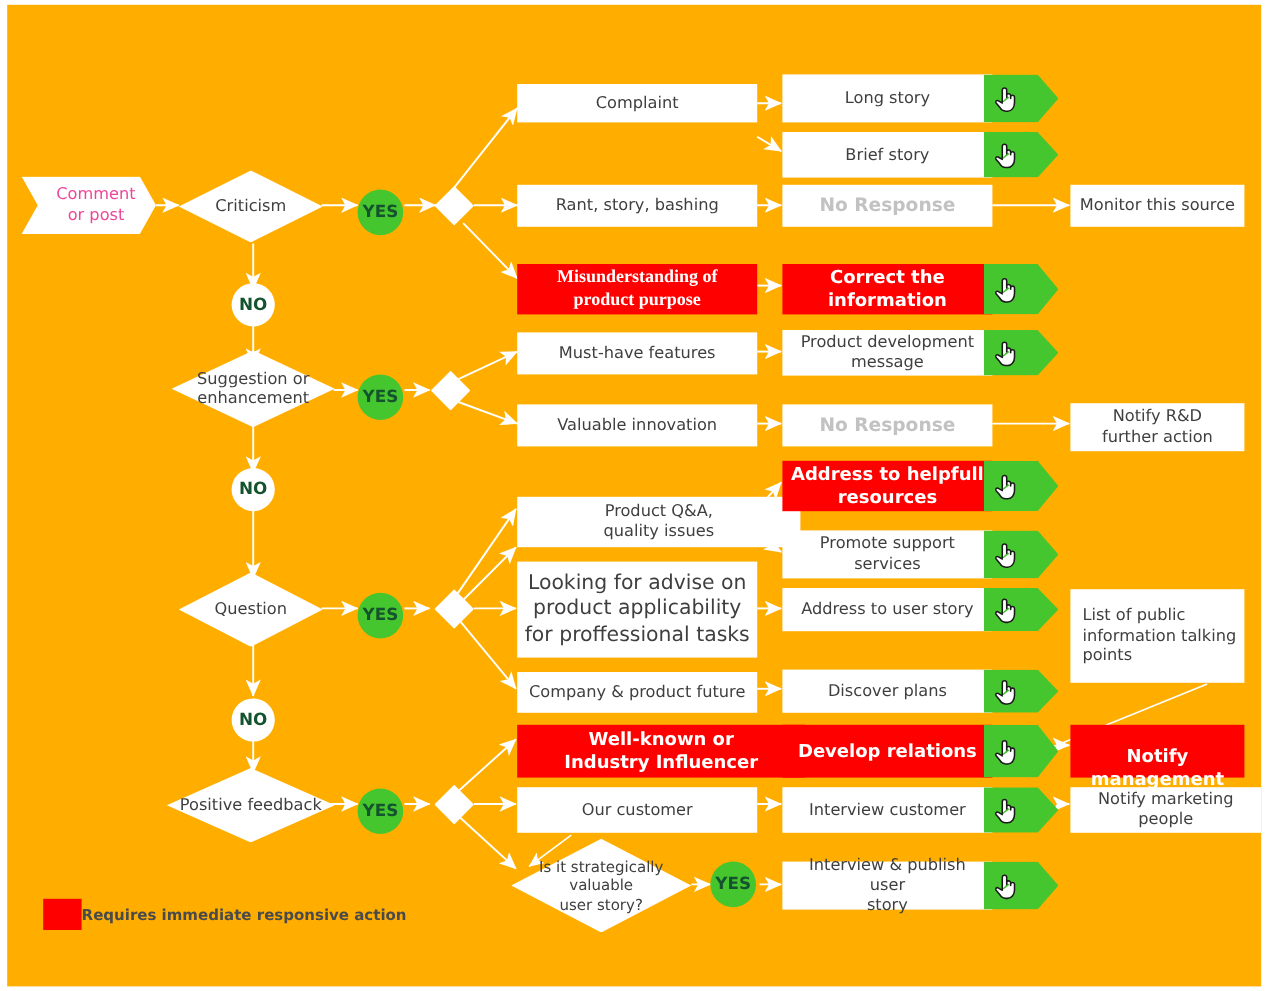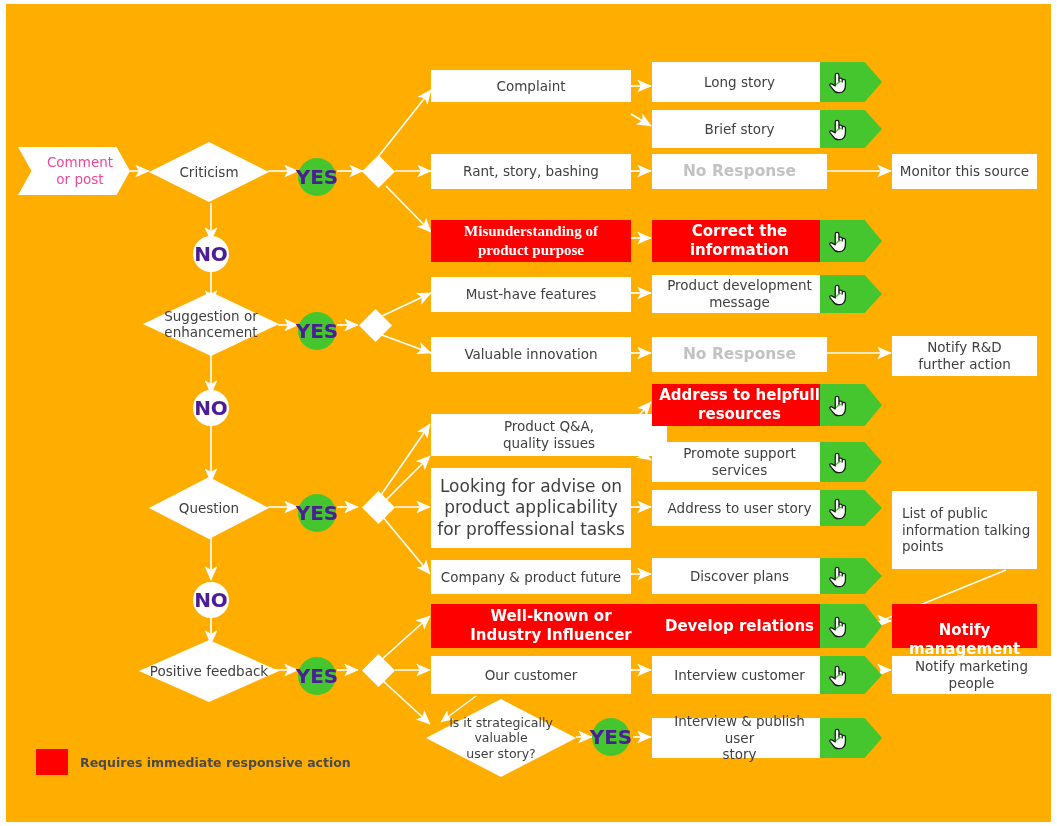--- a/index.html
+++ b/index.html
@@ -57,21 +57,21 @@
     background:#ffffff;
     clip-path:polygon(50% 0,100% 50%,50% 100%,0 50%);
   }
   .diamond .dlabel{position:relative;z-index:2;padding:0 8px;}
   .diamond.small .dshape{clip-path:polygon(50% 0,100% 50%,50% 100%,0 50%);}
 
   
   .circ{
     border-radius:50%;
     display:flex;align-items:center;justify-content:center;
-    font-weight:bold;font-size:20px;color:#4c1d95;
+    font-weight:bold;font-size:14px;color:#14532d;
   }
   .circ.yes{background:#45c62e;}
   .circ.no{background:#ffffff;}
 
   
   .start{
     background:#ffffff;color:#ec4899;
     clip-path:polygon(0 0, 88% 0, 100% 50%, 88% 100%, 0 100%, 12% 50%);
     display:flex;align-items:center;justify-content:center;
     text-align:center;font-size:13.5px;line-height:1.25;
@@ -412,18 +412,18 @@
   <div class="node box red" style="left:886px;top:600px;width:145px;height:44px;">
     <span style="white-space:pre-line;margin-top:28px;">Notify
 management</span>
     </div>
 
   <div class="node box" style="left:886px;top:652px;width:159px;height:38px;">
     <span style="white-space:pre-line;">Notify marketing
 people</span>
     </div>
 
-  <div class="node" style="left:30px;top:744px;width:320px;height:28px;display:flex;align-items:center;gap:12px;">
+  <div class="node" style="left:30px;top:744px;width:320px;height:28px;display:flex;align-items:center;">
     <span class="legend-swatch" style="width:32px;height:26px;display:block;"></span>
     <span class="legend-text">Requires immediate responsive action</span>
   </div>
 
 </div>
 
 </body></html>

